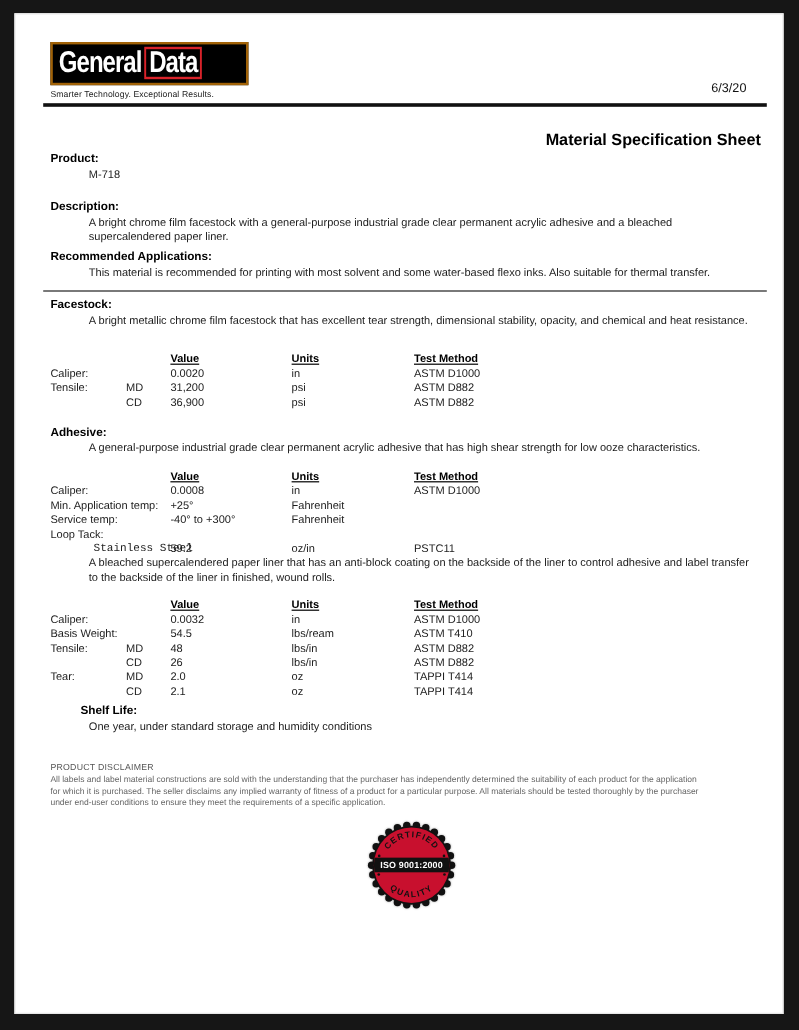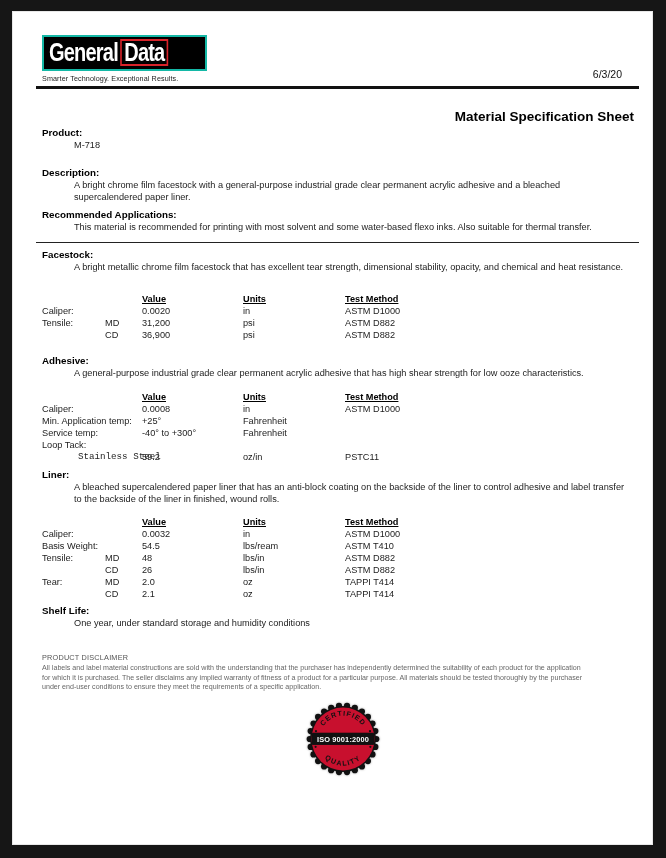--- a/index.html
+++ b/index.html
@@ -2,33 +2,33 @@
 <html><head>
 <meta charset="utf-8">
 <style>
   html,body{margin:0;padding:0;}
   body{width:666px;height:858px;position:relative;background:#161616;font-family:"Liberation Sans",sans-serif;}
   .page{position:absolute;left:12px;top:11px;right:13px;bottom:13px;background:#ffffff;box-shadow:inset 0 0 0 1px #e8e8e8;}
   .content{padding:24px 10px 0 30px;color:#1c1c1c;}
 
   
   .header{display:flex;justify-content:space-between;align-items:flex-end;}
-  .logo-box{background:#000;border:2px solid #14b8a6;display:inline-block;padding:2px 7px 3px 5px;}
+  .logo-box{background:#000;border:2px solid #a16207;display:inline-block;padding:2px 7px 3px 5px;}
   .brand{display:inline-flex;align-items:center;transform:scaleX(.8);transform-origin:left center;white-space:nowrap;
          color:#fff;font-weight:bold;font-size:25px;line-height:27px;letter-spacing:-1px;}
   .brand .seg-data{border:2px solid #d9232a;padding:0 3px;margin-left:3px;display:inline-block;line-height:23px;}
   .tagline{font-size:7.2px;color:#222;margin-top:3px;letter-spacing:.1px;}
   .date{font-size:10.5px;margin:0 21px 3px 0;color:#111;}
   .rule{border-top:3px solid #111;margin:3px 4px 0 -6px;}
   .title{text-align:right;font-weight:bold;font-size:13.5px;margin-top:20px;padding-right:9px;color:#000;}
 
   
   .h{font-weight:bold;font-size:9.8px;line-height:12px;color:#000;}
   .t{font-size:9.2px;line-height:12px;white-space:pre-line;color:#1c1c1c;padding-left:32px;}
-  .mt3{margin-top:3px;}.mt5{margin-top:5px;}.mt6{margin-top:6px;}
+  .mt3{margin-top:3px;}.mt5{margin-top:5px;margin-left:25px;}.mt6{margin-top:6px;}
   .mt11{margin-top:11px;}.mt12{margin-top:12px;}.mt14{margin-top:14px;}.mt16{margin-top:16px;}.mt20{margin-top:20px;}
   .divider{border-top:1.5px solid #222;margin:9px 4px 0 -6px;}
 
   
   .spec-table{display:grid;grid-template-columns:63px 37px 101px 102px 1fr;font-size:9.2px;line-height:12px;color:#1c1c1c;}
   .spec-table .c{white-space:nowrap;overflow:visible;}
   .spec-table .hdr-u{font-weight:bold;text-decoration:underline;color:#000;}
   .spec-table .ind{padding-left:36px;font-family:Liberation Mono, monospace;}
 
   
@@ -126,21 +126,20 @@
         <div class="c"></div>
         <div class="c"></div>
         <div class="c"></div>
         <div class="c ind">Stainless Steel</div>
         <div class="c"></div>
         <div class="c">59.2</div>
         <div class="c">oz/in</div>
         <div class="c">PSTC11</div>
       </div>
 
-    <div class="h mt6">Liner:</div>
     <div class="t">A bleached supercalendered paper liner that has an anti-block coating on the backside of the liner to control adhesive and label transfer
 to the backside of the liner in finished, wound rolls.</div>
     <div class="spec-table mt11">
         <div class="c"></div>
         <div class="c"></div>
         <div class="c hdr-u">Value</div>
         <div class="c hdr-u">Units</div>
         <div class="c hdr-u">Test Method</div>
         <div class="c">Caliper:</div>
         <div class="c"></div>

